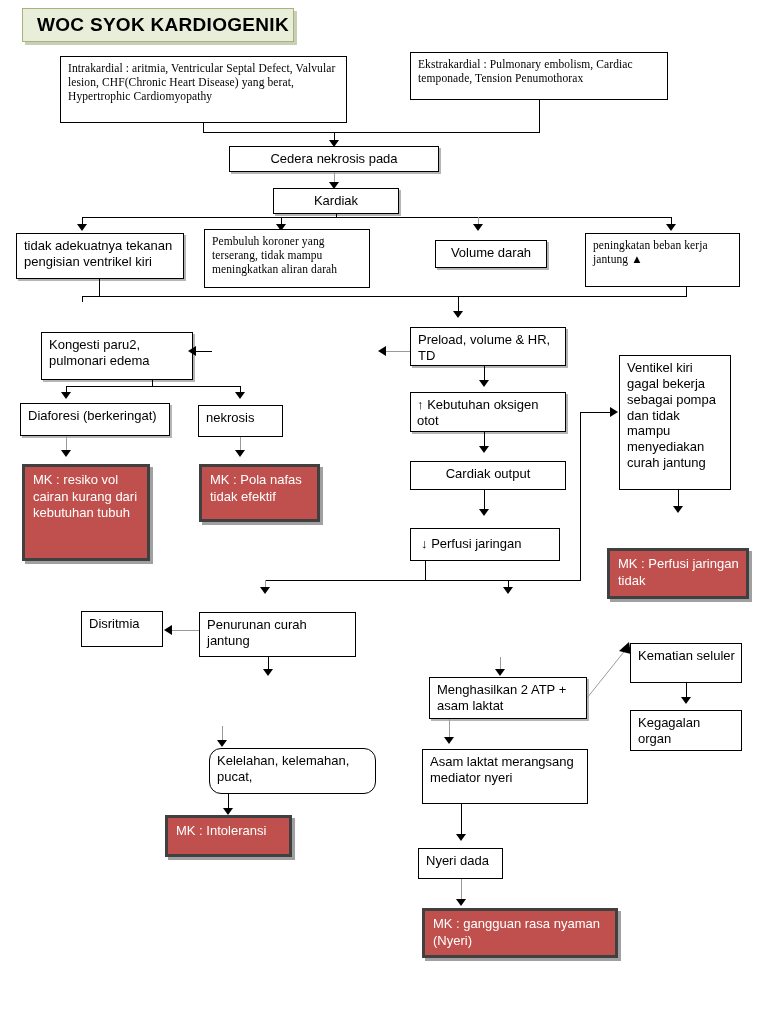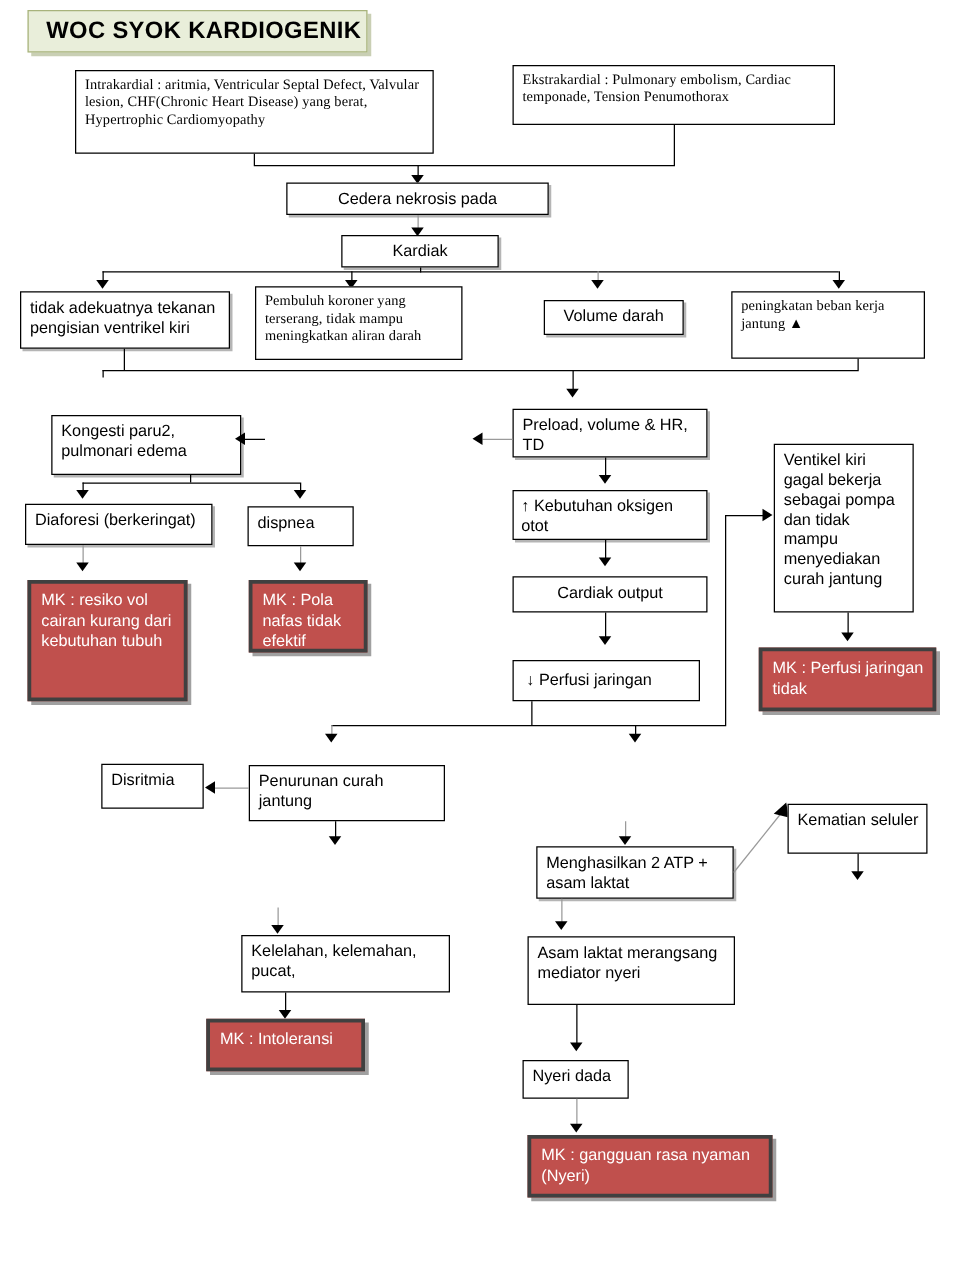--- a/index.html
+++ b/index.html
@@ -136,33 +136,33 @@
   <div class="ln lnv" style="left:66px;top:386px;height:8px;"></div>
   <div class="ln lnv" style="left:240px;top:386px;height:8px;"></div>
   <div class="ar-d" style="left:61px;top:392px;"></div>
   <div class="ar-d" style="left:235px;top:392px;"></div>
 
   <div class="box sans shadow" style="left:20px;top:403px;width:150px;height:33px;">
     <div class="t">Diaforesi (berkeringat)</div>
   </div>
 
   <div class="box sans" style="left:198px;top:405px;width:85px;height:32px;">
-    <div class="t">dispnea</div>
+    <div class="t">nekrosis</div>
   </div>
 
   <div class="ln lnv lng" style="left:66px;top:436px;height:16px;"></div>
   <div class="ar-d" style="left:61px;top:450px;"></div>
   <div class="ln lnv lng" style="left:240px;top:437px;height:15px;"></div>
   <div class="ar-d" style="left:235px;top:450px;"></div>
 
   <div class="mk" style="left:22px;top:464px;width:128px;height:97px;">
     <div class="t">MK : resiko vol cairan kurang dari kebutuhan tubuh</div>
   </div>
 
-  <div class="mk" style="left:199px;top:464px;width:95px;height:58px;">
+  <div class="mk" style="left:199px;top:464px;width:121px;height:58px;">
     <div class="t">MK : Pola nafas tidak efektif</div>
   </div>
 
   <div class="ln lnv" style="left:484px;top:366px;height:16px;"></div>
   <div class="ar-d" style="left:479px;top:380px;"></div>
 
   <div class="box sans shadow" style="left:410px;top:392px;width:156px;height:40px;">
     <div class="t" style="left:6px;"><span class="glyph">↑</span> <span>Kebutuhan oksigen otot</span></div>
   </div>
 
@@ -184,21 +184,21 @@
   <div class="ln lnh" style="left:580px;top:412px;width:32px;"></div>
   <div class="ar-r" style="left:610px;top:407px;"></div>
 
   <div class="box sans" style="left:619px;top:355px;width:112px;height:135px;">
     <div class="t">Ventikel kiri gagal bekerja sebagai pompa dan tidak mampu menyediakan curah jantung</div>
   </div>
 
   <div class="ln lnv" style="left:678px;top:490px;height:18px;"></div>
   <div class="ar-d" style="left:673px;top:506px;"></div>
 
-  <div class="mk" style="left:607px;top:518px;width:142px;height:51px;">
+  <div class="mk" style="left:607px;top:548px;width:142px;height:51px;">
     <div class="t">MK : Perfusi jaringan tidak</div>
   </div>
 
   <div class="ln lnv" style="left:425px;top:561px;height:19px;"></div>
   <div class="ln lnh" style="left:265px;top:580px;width:316px;"></div>
   <div class="ln lnv lng" style="left:265px;top:580px;height:9px;"></div>
   <div class="ln lnv" style="left:508px;top:580px;height:9px;"></div>
   <div class="ar-d" style="left:260px;top:587px;"></div>
   <div class="ar-d" style="left:503px;top:587px;"></div>
 
@@ -213,21 +213,21 @@
   <div class="ln lnh lng" style="left:172px;top:630px;width:27px;"></div>
   <div class="ar-l" style="left:164px;top:625px;"></div>
 
   <div class="ln lnv" style="left:268px;top:657px;height:14px;"></div>
   <div class="ar-d" style="left:263px;top:669px;"></div>
 
 
   <div class="ln lnv lng" style="left:222px;top:726px;height:16px;"></div>
   <div class="ar-d" style="left:217px;top:740px;"></div>
 
-  <div class="box sans" style="left:193px;top:748px;width:167px;height:46px;">
+  <div class="box sans" style="left:209px;top:748px;width:167px;height:46px;border-radius:12px;">
     <div class="t">Kelelahan, kelemahan, pucat, </div>
   </div>
 
   <div class="ln lnv" style="left:228px;top:794px;height:16px;"></div>
   <div class="ar-d" style="left:223px;top:808px;"></div>
 
   <div class="mk" style="left:165px;top:815px;width:127px;height:42px;">
     <div class="t">MK : Intoleransi</div>
   </div>
 
@@ -244,20 +244,23 @@
     <polygon points="44,2 46,14 34,11" fill="#000"></polygon>
   </svg>
 
   <div class="box sans" style="left:630px;top:643px;width:112px;height:40px;">
     <div class="t">Kematian seluler</div>
   </div>
 
   <div class="ln lnv" style="left:686px;top:683px;height:16px;"></div>
   <div class="ar-d" style="left:681px;top:697px;"></div>
 
+  <div class="box sans" style="left:630px;top:710px;width:112px;height:41px;">
+    <div class="t">Kegagalan organ</div>
+  </div>
 
   <div class="ln lnv lng" style="left:449px;top:719px;height:20px;"></div>
   <div class="ar-d" style="left:444px;top:737px;"></div>
 
   <div class="box sans" style="left:422px;top:749px;width:166px;height:55px;">
     <div class="t">Asam laktat merangsang mediator nyeri</div>
   </div>
 
   <div class="ln lnv" style="left:461px;top:804px;height:32px;"></div>
   <div class="ar-d" style="left:456px;top:834px;"></div>

